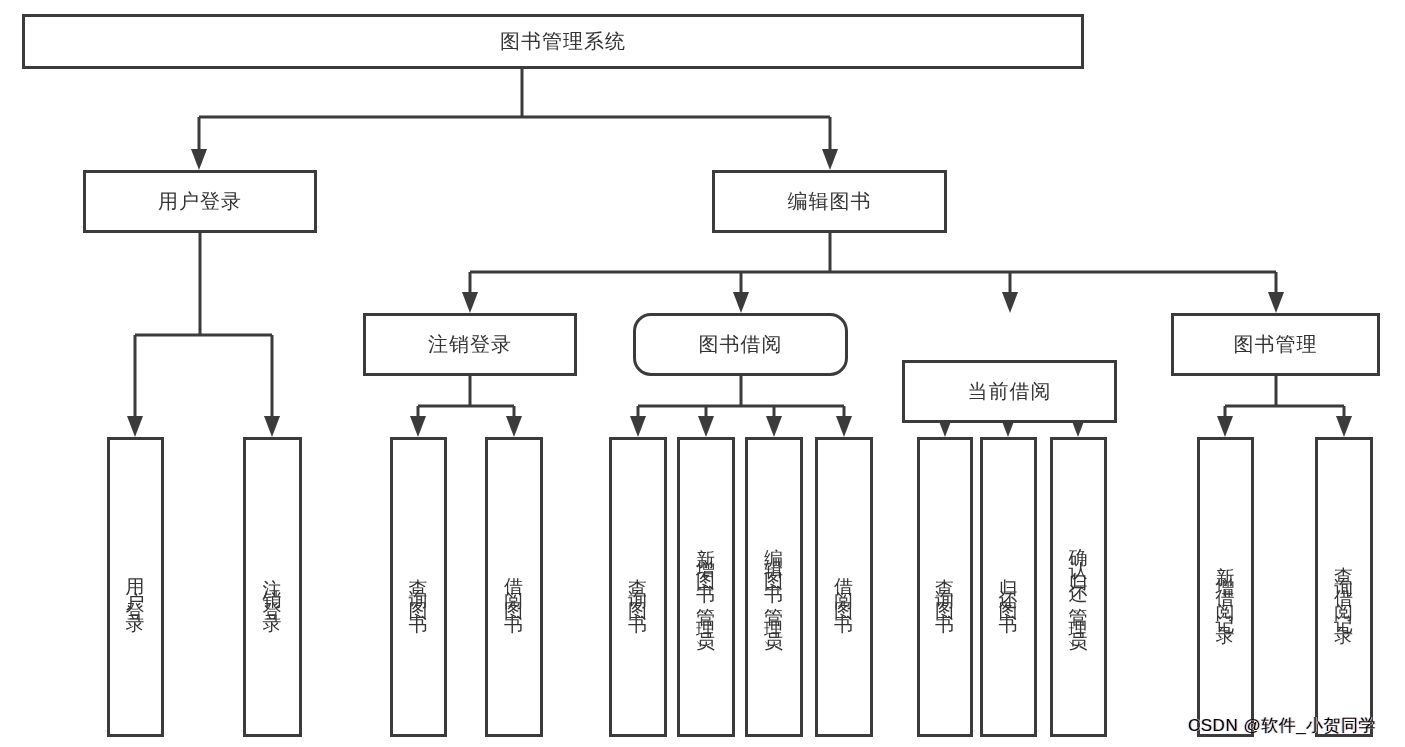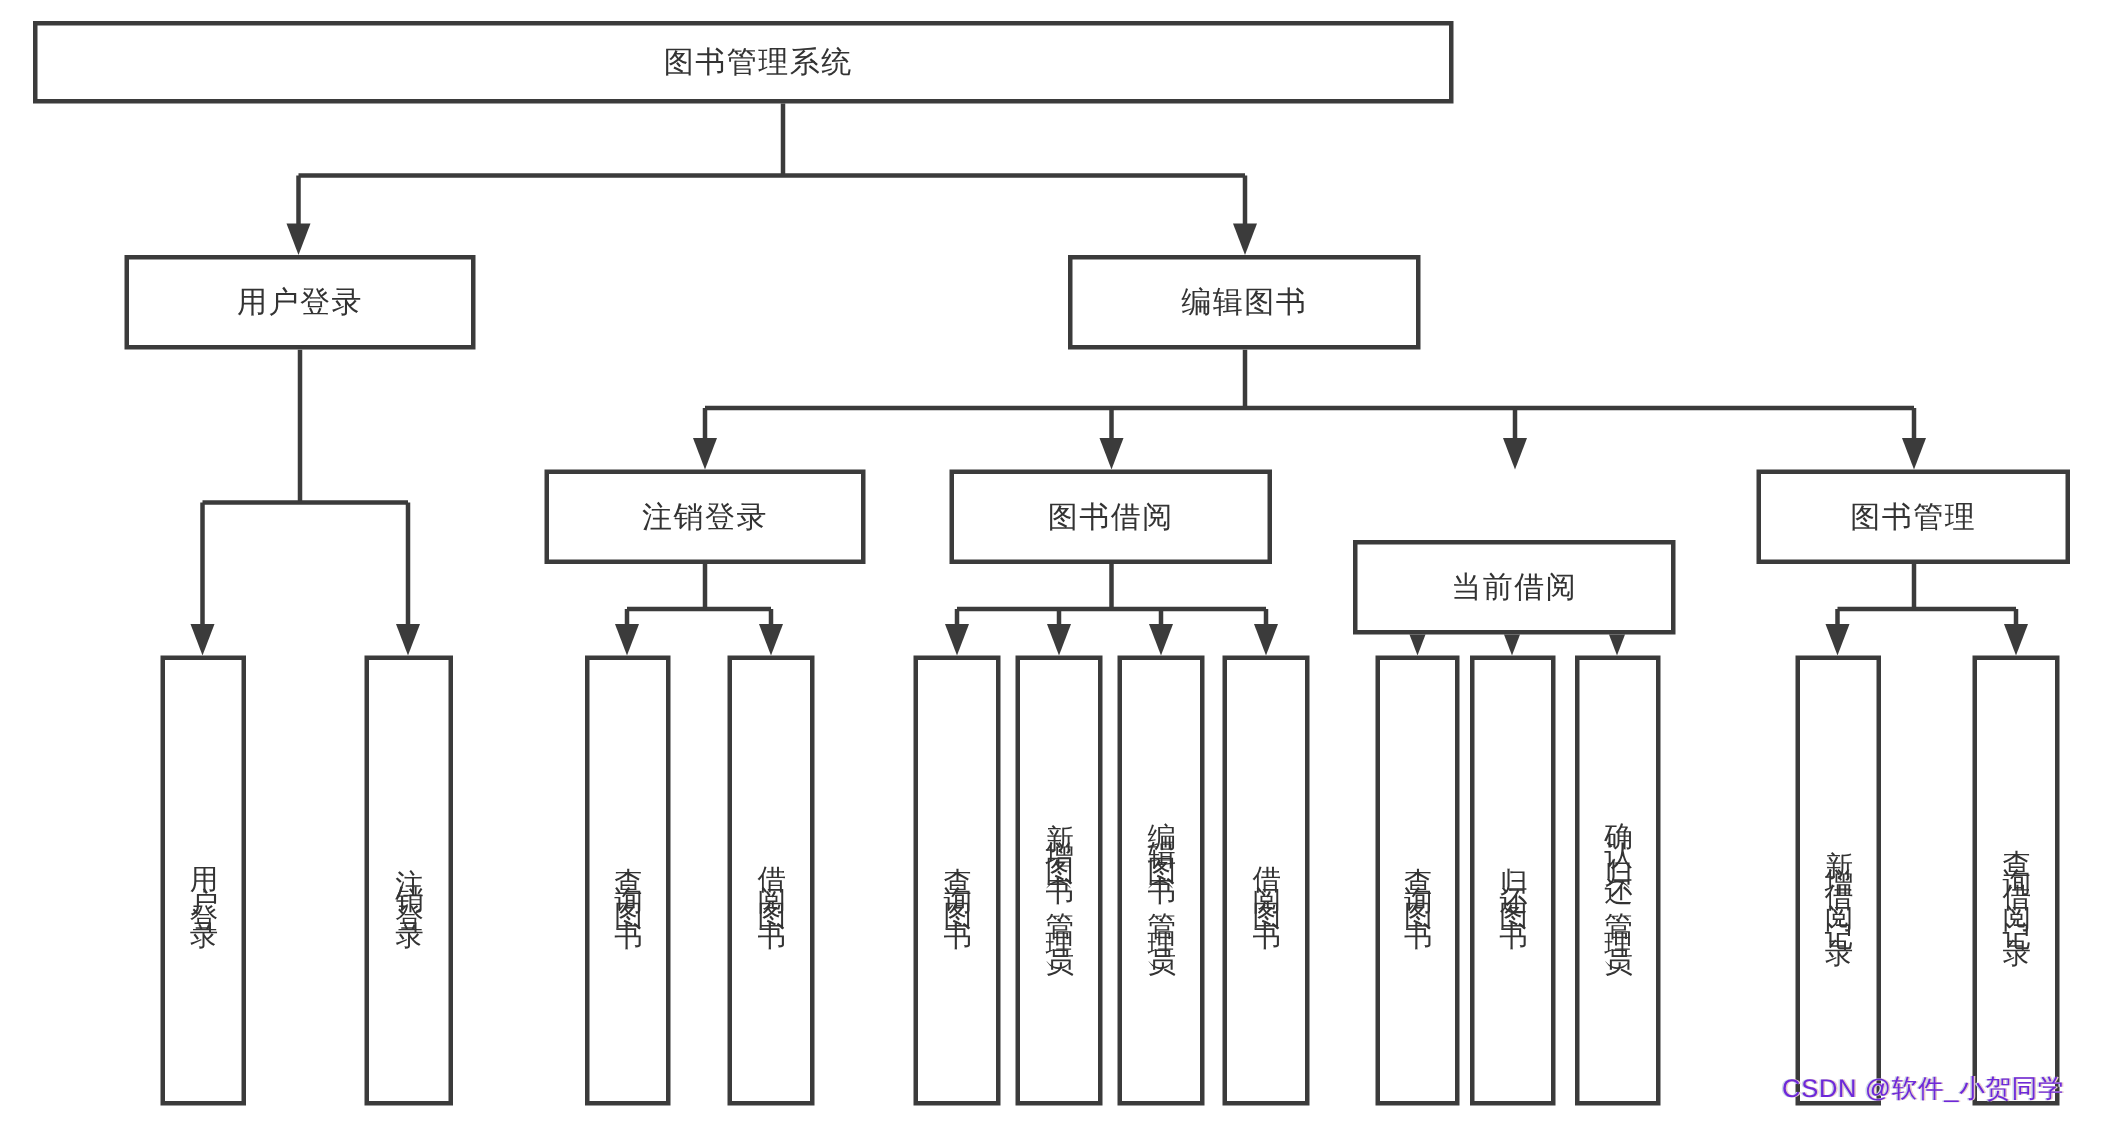--- a/index.html
+++ b/index.html
@@ -29,40 +29,40 @@
     display: flex;
     align-items: center;
     justify-content: center;
     color: #333333;
   }
   .node .lbl {
     font-size: 20px;
     letter-spacing: 1px;
     white-space: nowrap;
   }
-  .lvl1 { left: 22px; top: 14px; width: 947px; height: 55px; padding-left: 20px; }
+  .lvl1 { left: 22px; top: 14px; width: 1062px; height: 55px; padding-left: 20px; }
   .lvl2, .lvl3 { height: 63px; }
   .leaf {
     top: 437px;
     height: 300px;
   }
   .leaf .lbl {
     writing-mode: vertical-rl;
     text-orientation: mixed;
     font-size: 19px;
     letter-spacing: 12px;
     line-height: 1;
     white-space: nowrap;
   }
   
   .n-user-login   { left: 83px;  top: 170px; width: 234px; }
   .n-book-mgmt    { left: 712px; top: 170px; width: 235px; }
   
   .n-new-book-rec   { left: 363px;  top: 313px; width: 214px; }
-  .n-book-borrow    { left: 633px;  top: 313px; width: 215px; }
+  .n-book-borrow    { left: 633px;  top: 313px; width: 215px; border-radius: 18px; }
   .n-current-borrow { left: 902px;  top: 313px; width: 215px; margin-top: 47px; }
   .n-borrow-records { left: 1171px; top: 313px; width: 209px; }
   
   .n-leaf-user-login     { left: 107px;  width: 57px; }
   .n-leaf-logout         { left: 243px;  width: 59px; }
   .n-leaf-query-book-a   { left: 390px;  width: 57px; }
   .n-leaf-borrow-book-a  { left: 485px;  width: 58px; }
   .n-leaf-query-book-b   { left: 609px;  width: 58px; }
   .n-leaf-add-book       { left: 677px;  width: 58px; }
   .n-leaf-edit-book      { left: 745px;  width: 58px; }
@@ -71,21 +71,21 @@
   .n-leaf-return-book    { left: 980px;  width: 57px; }
   .n-leaf-confirm-return { left: 1050px; width: 57px; }
   .n-leaf-add-record     { left: 1197px; width: 57px; }
   .n-leaf-query-record   { left: 1315px; width: 58px; }
 
   .watermark {
     position: absolute;
     left: 1188px;
     top: 714px;
     font-size: 17px;
-    color: #6d28d9;
+    color: #000000;
     text-shadow: 1px 0 0 #e8c9c9, -1px 0 0 #c9d4e8;
     white-space: nowrap;
     letter-spacing: 0.5px;
   }
 </style>
 </head>
 <body>
 
 <div class="canvas">
 

